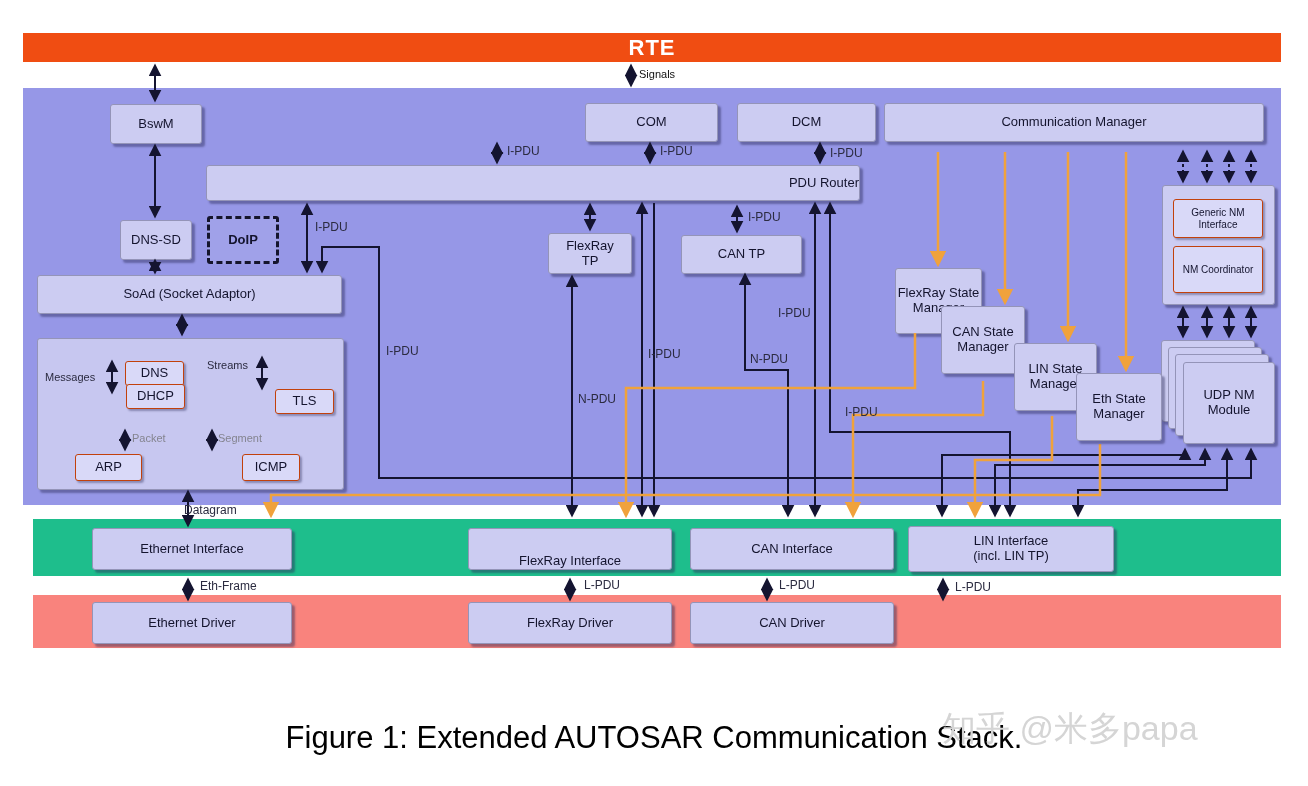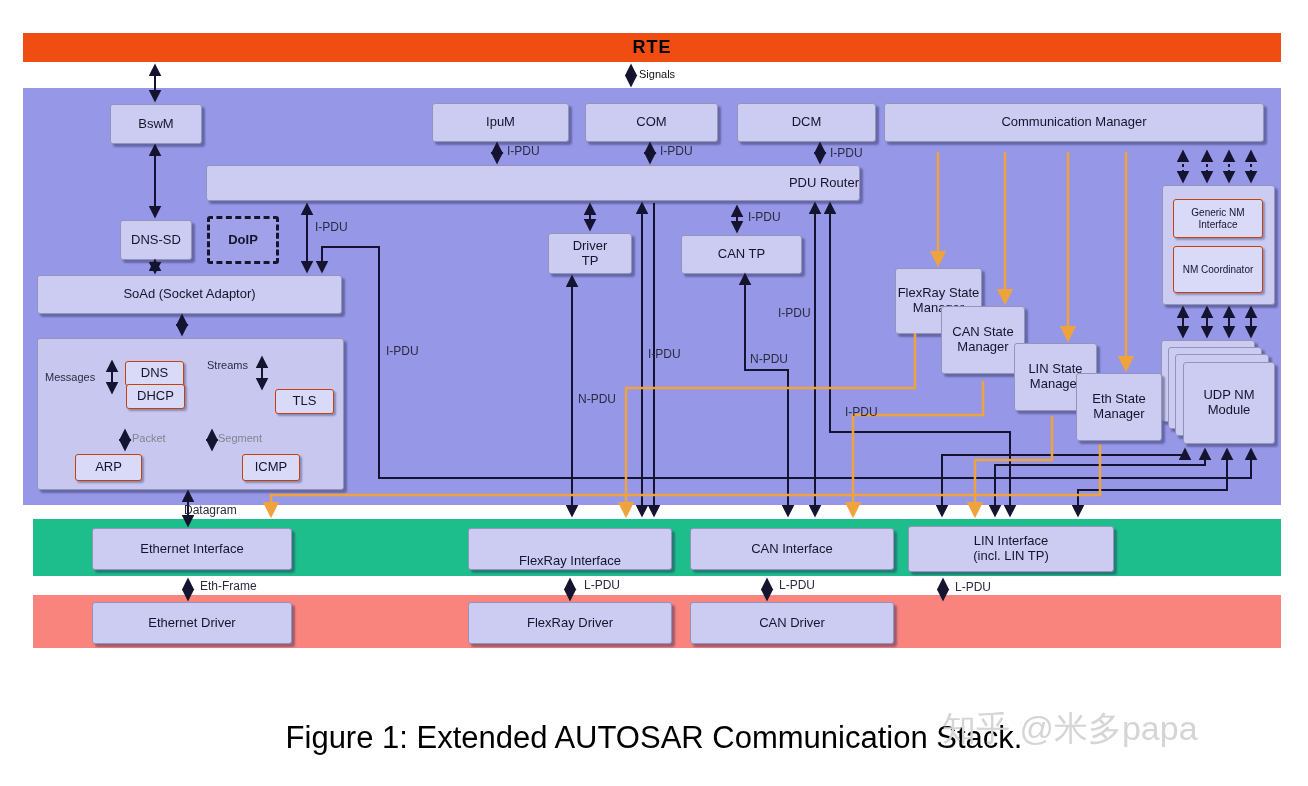--- a/index.html
+++ b/index.html
@@ -17,32 +17,29 @@
   #caption{position:absolute;left:0;top:720;width:1308px;text-align:center;font-weight:normal;
            font-size:31px;color:#000;z-index:2;}
   #watermark{position:absolute;left:942px;top:706px;font-size:34px;color:#d5d5d5;z-index:3;white-space:nowrap;}
 </style>
 </head>
 <body>
 
 <div id="stage">
 
   <div class="layer" style="left:23px;top:33px;width:1258px;height:29px;background:#f04d12;display:flex;align-items:center;justify-content:center;">
-    <span style="color:#000000;font-weight:bold;font-size:18px;letter-spacing:1px;">RTE</span>
+    <span style="color:#ffffff;font-weight:bold;font-size:22px;letter-spacing:1px;">RTE</span>
   </div>
   <div class="layer" style="left:23px;top:88px;width:1258px;height:417px;background:#9697e7;z-index:1;"></div>
   <div class="layer" style="left:33px;top:519px;width:1248px;height:57px;background:#1ebe8c;z-index:1;"></div>
   <div class="layer" style="left:33px;top:595px;width:1248px;height:53px;background:#f9837d;z-index:1;"></div>
 
   <div class="bx" style="left:110px;top:104px;width:90px;height:38px;">
       <span>BswM</span>
     </div>
-  <div class="bx" style="left:432px;top:103px;width:135px;height:37px;">
-      <span>IpuM</span>
-    </div>
   <div class="bx" style="left:585px;top:103px;width:131px;height:37px;">
       <span>COM</span>
     </div>
   <div class="bx" style="left:737px;top:103px;width:137px;height:37px;">
       <span>DCM</span>
     </div>
   <div class="bx" style="left:884px;top:103px;width:378px;height:37px;">
       <span>Communication Manager</span>
     </div>
   <div class="bx" style="left:206px;top:165px;width:654px;height:36px;justify-content:flex-end;padding-left:42px;box-sizing:border-box;">
@@ -78,21 +75,21 @@
       <span>IP</span>
     </div>
   <div class="bx sub" style="left:75px;top:454px;width:65px;height:25px;z-index:4;">
       <span>ARP</span>
     </div>
   <div class="bx sub" style="left:242px;top:454px;width:56px;height:25px;z-index:4;">
       <span>ICMP</span>
     </div>
 
   <div class="bx" style="left:548px;top:233px;width:84px;height:41px;padding:0 14px;box-sizing:border-box;">
-      <span>Driver TP</span>
+      <span>FlexRay TP</span>
     </div>
   <div class="bx" style="left:681px;top:235px;width:119px;height:37px;">
       <span>CAN TP</span>
     </div>
 
   <div class="bx" style="left:895px;top:268px;width:85px;height:64px;z-index:4;">
       <span>FlexRay State Manager</span>
     </div>
   <div class="bx" style="left:941px;top:306px;width:82px;height:66px;z-index:5;">
       <span>CAN State Manager</span>

